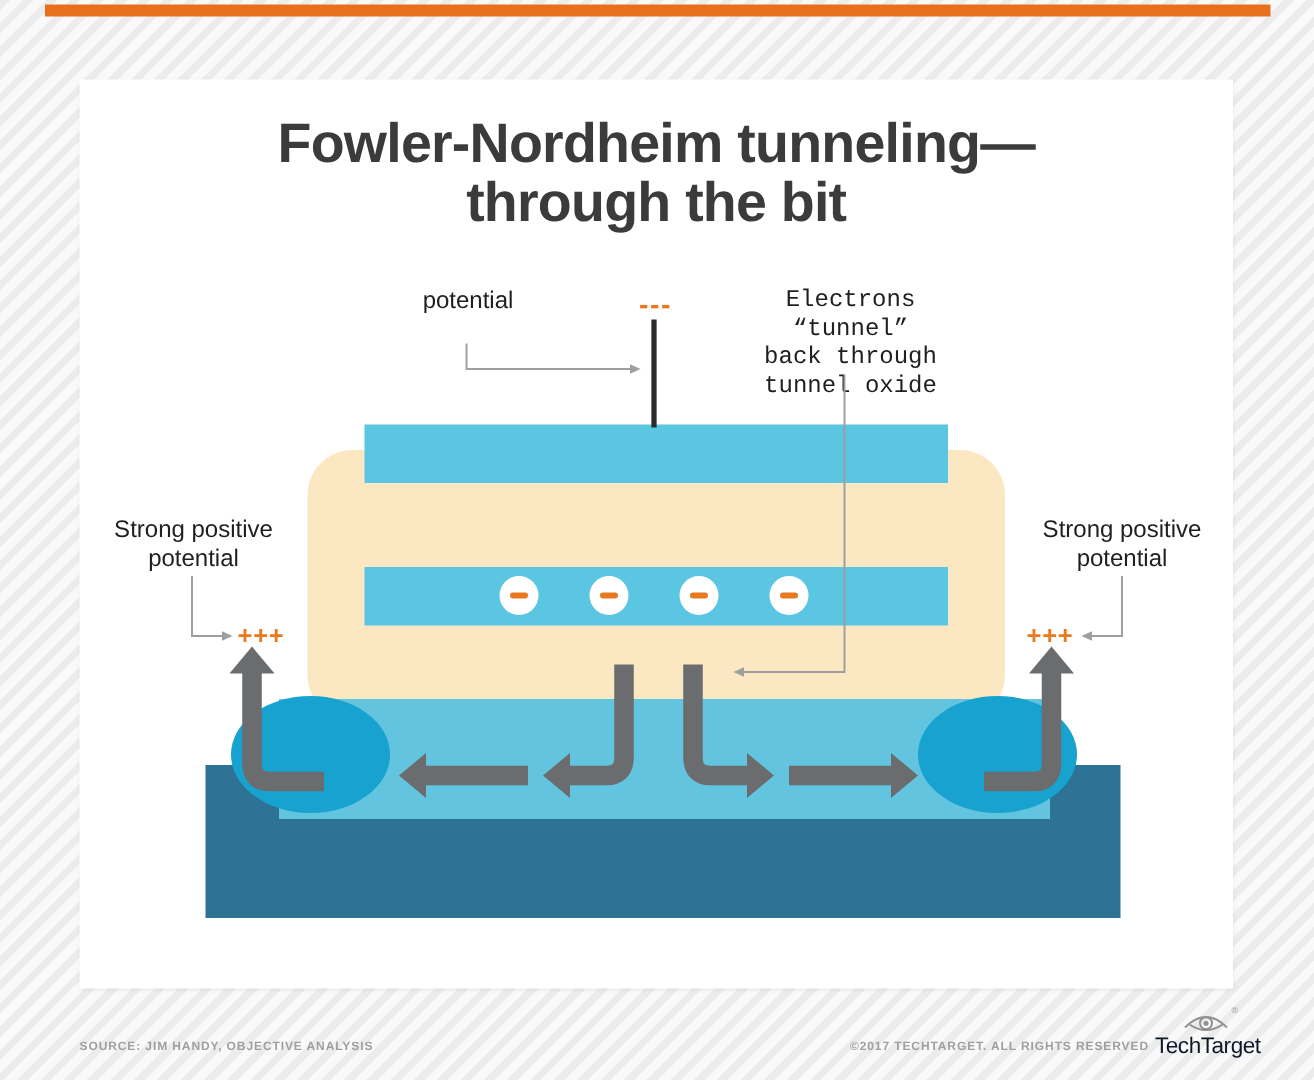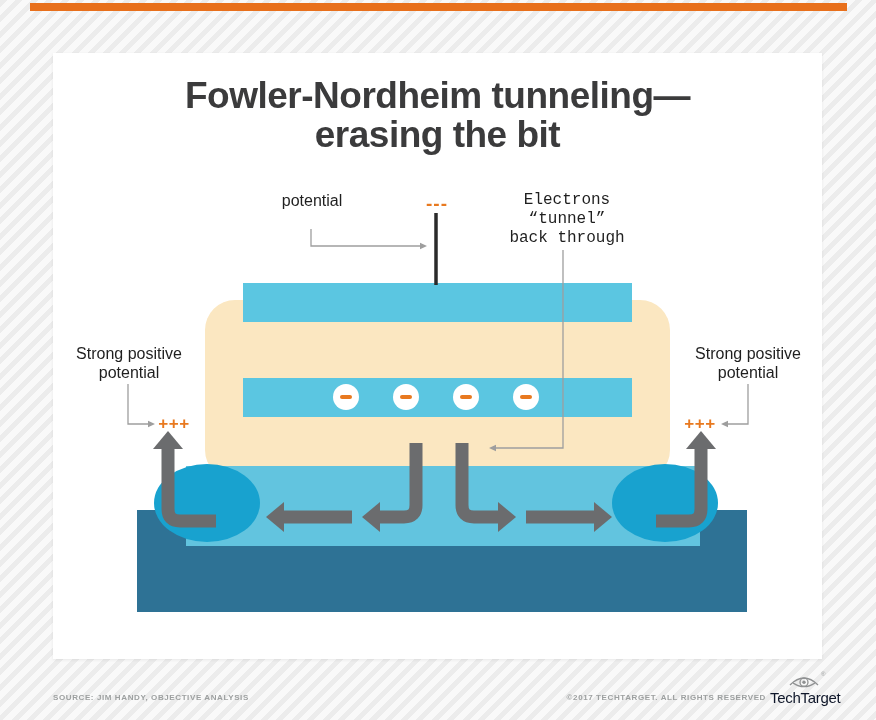--- a/index.html
+++ b/index.html
@@ -45,21 +45,21 @@
   .brand-r{left:821px;top:671px;z-index:6;font-size:6px;color:#9da0a0;}
 </style>
 </head>
 <body>
 
 <div class="abs top-bar"></div>
 <div class="abs card"></div>
 
 <div class="abs title">
   <div>Fowler-Nordheim tunneling—</div>
-  <div>erasing the bit</div>
+  <div>through the bit</div>
 </div>
 
 <div class="abs oxide"></div>
 <div class="abs base"></div>
 <div class="abs substrate"></div>
 <div class="abs gate-bar control-gate"></div>
 <div class="abs gate-bar floating-gate"></div>
 <div class="abs oval oval-left"></div>
 <div class="abs oval oval-right"></div>
 <div id="electrons">
@@ -112,20 +112,21 @@
   </g>
 </svg>
 
 <div class="abs lbl lbl-neg">
   <div>potential</div>
 </div>
 <div class="abs dashes">---</div>
 <div class="abs lbl lbl-elec">
   <div>Electrons “tunnel”</div>
   <div>back through</div>
+  <div>tunnel oxide</div>
 </div>
 <div class="abs lbl lbl-posL">
   <div>Strong positive</div>
   <div>potential</div>
 </div>
 <div class="abs lbl lbl-posR">
   <div>Strong positive</div>
   <div>potential</div>
 </div>
 <div class="abs plus plus-left">+++</div>

